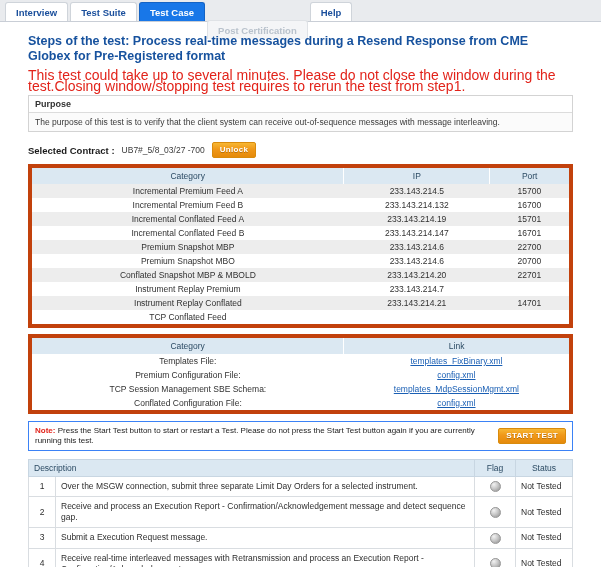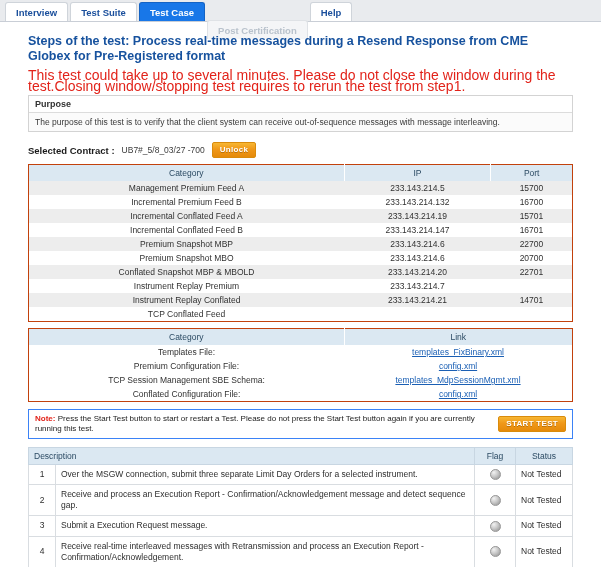--- a/index.html
+++ b/index.html
@@ -127,21 +127,21 @@
     cursor: pointer;
     white-space: nowrap;
   }
 
   
   table.grid {
     width: 100%;
     border-collapse: collapse;
     font-size: 8.5px;
     background: #fde047;
-    border: 1px solid #c2410c;
+    border: 4px solid #c2410c;
   }
   table.grid th {
     background: #dbe8f2;
     color: #2b4a63;
     font-weight: normal;
     font-size: 8.5px;
     padding: 3px 4px;
     text-align: center;
     border-right: 1px solid #ffffff;
   }
@@ -250,21 +250,21 @@
   <table class="grid">
     <thead>
       <tr>
         <th style="width:58%">Category</th>
         <th style="width:27%">IP</th>
         <th style="width:15%">Port</th>
       </tr>
     </thead>
     <tbody>
         <tr class="odd">
-          <td>Management Premium Feed A</td>
+          <td>Incremental Premium Feed A</td>
           <td>233.143.214.5</td>
           <td>15700</td>
         </tr>
         <tr class="even">
           <td>Incremental Premium Feed B</td>
           <td>233.143.214.132</td>
           <td>16700</td>
         </tr>
         <tr class="odd">
           <td>Incremental Conflated Feed A</td>

